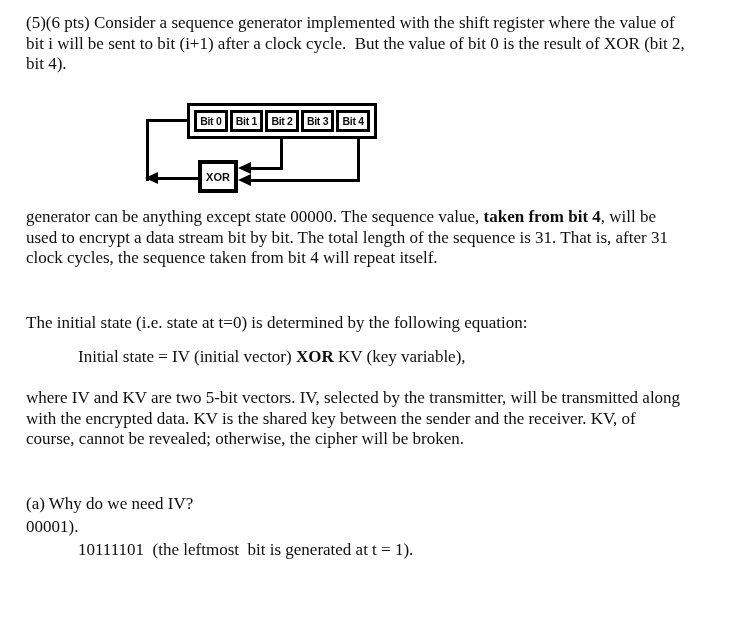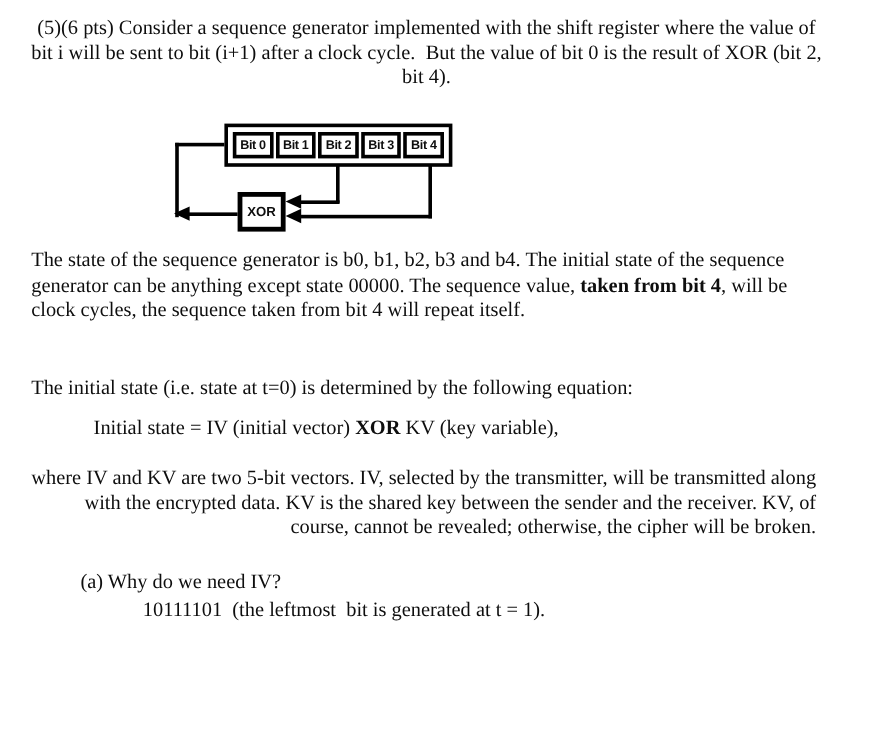--- a/index.html
+++ b/index.html
@@ -48,21 +48,21 @@
   .arrow-left {
     position: absolute; width: 0; height: 0;
     border-top: 6px solid transparent;
     border-bottom: 6px solid transparent;
     border-right: 13px solid #000;
   }
 </style>
 </head>
 <body>
 
-<div class="block" style="top:13px;text-align:center;">
+<div class="block" style="top:13px;">
   <div class="line">(5)(6 pts) Consider a sequence generator implemented with the shift register where the value of</div>
   <div class="line">bit i will be sent to bit (i+1) after a clock cycle.  But the value of bit 0 is the result of XOR (bit 2,</div>
   <div class="line">bit 4).</div>
 </div>
 
 <div class="diagram">
   <div class="register">
     <div class="bit-cell">Bit 0</div>
     <div class="bit-cell">Bit 1</div>
     <div class="bit-cell">Bit 2</div>
@@ -80,35 +80,36 @@
   <div class="ln" style="left:280px; top:138px; width:3px; height:31px;"></div>
   <div class="ln" style="left:249px; top:167px; width:34px; height:3px;"></div>
   <div class="arrow-left" style="left:238px; top:162px;"></div>
 
   <div class="ln" style="left:357px; top:138px; width:3px; height:44px;"></div>
   <div class="ln" style="left:249px; top:179px; width:111px; height:3px;"></div>
   <div class="arrow-left" style="left:238px; top:174px;"></div>
 </div>
 
 <div class="block" style="top:207px;">
-  <div class="line">The state of the sequence generator is b0, b1, b2, b3 and b4. The initial state of the sequence</div>
   <div class="line"><span>generator can be anything except state 00000. The sequence value, </span><span class="bold">taken from bit 4</span><span>, will be</span></div>
+  <div class="line">used to encrypt a data stream bit by bit. The total length of the sequence is 31. That is, after 31</div>
   <div class="line">clock cycles, the sequence taken from bit 4 will repeat itself.</div>
 </div>
 
 <div class="block" style="top:313px;">
   <div class="line">The initial state (i.e. state at t=0) is determined by the following equation:</div>
 </div>
 
 <div class="block" style="top:347px; left:78px;">
   <div class="line"><span>Initial state = IV (initial vector) </span><span class="bold">XOR</span><span> KV (key variable),</span></div>
 </div>
 
-<div class="block" style="top:388px;text-align:right;">
+<div class="block" style="top:388px;">
   <div class="line">where IV and KV are two 5-bit vectors. IV, selected by the transmitter, will be transmitted along</div>
   <div class="line">with the encrypted data. KV is the shared key between the sender and the receiver. KV, of</div>
   <div class="line">course, cannot be revealed; otherwise, the cipher will be broken.</div>
 </div>
 
-<div class="block questions" style="top:473px;margin-left:41px;">
+<div class="block questions" style="top:492px;">
   <div class="line">(a) Why do we need IV?</div>
+  <div class="line">00001).</div>
   <div class="line indent">10111101  (the leftmost  bit is generated at t = 1).</div>
 </div>
 
 </body></html>

